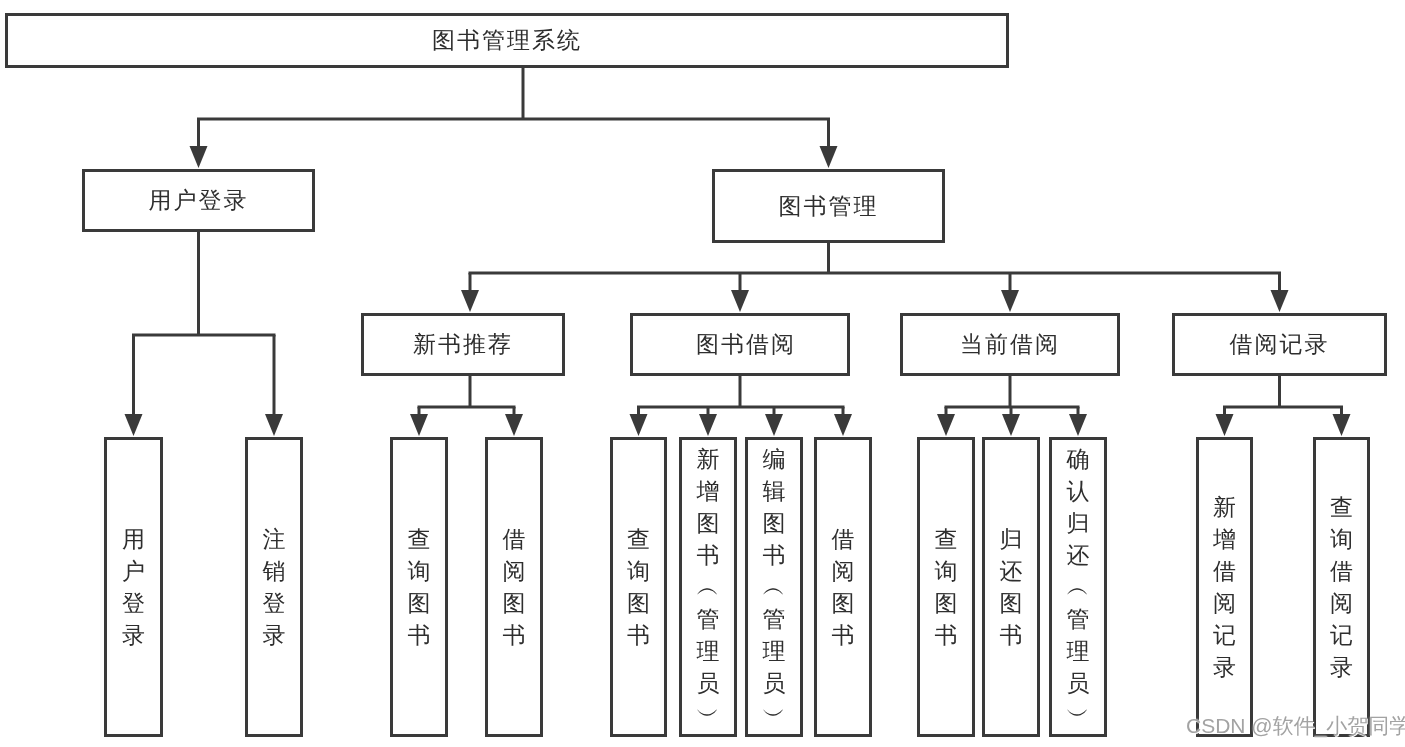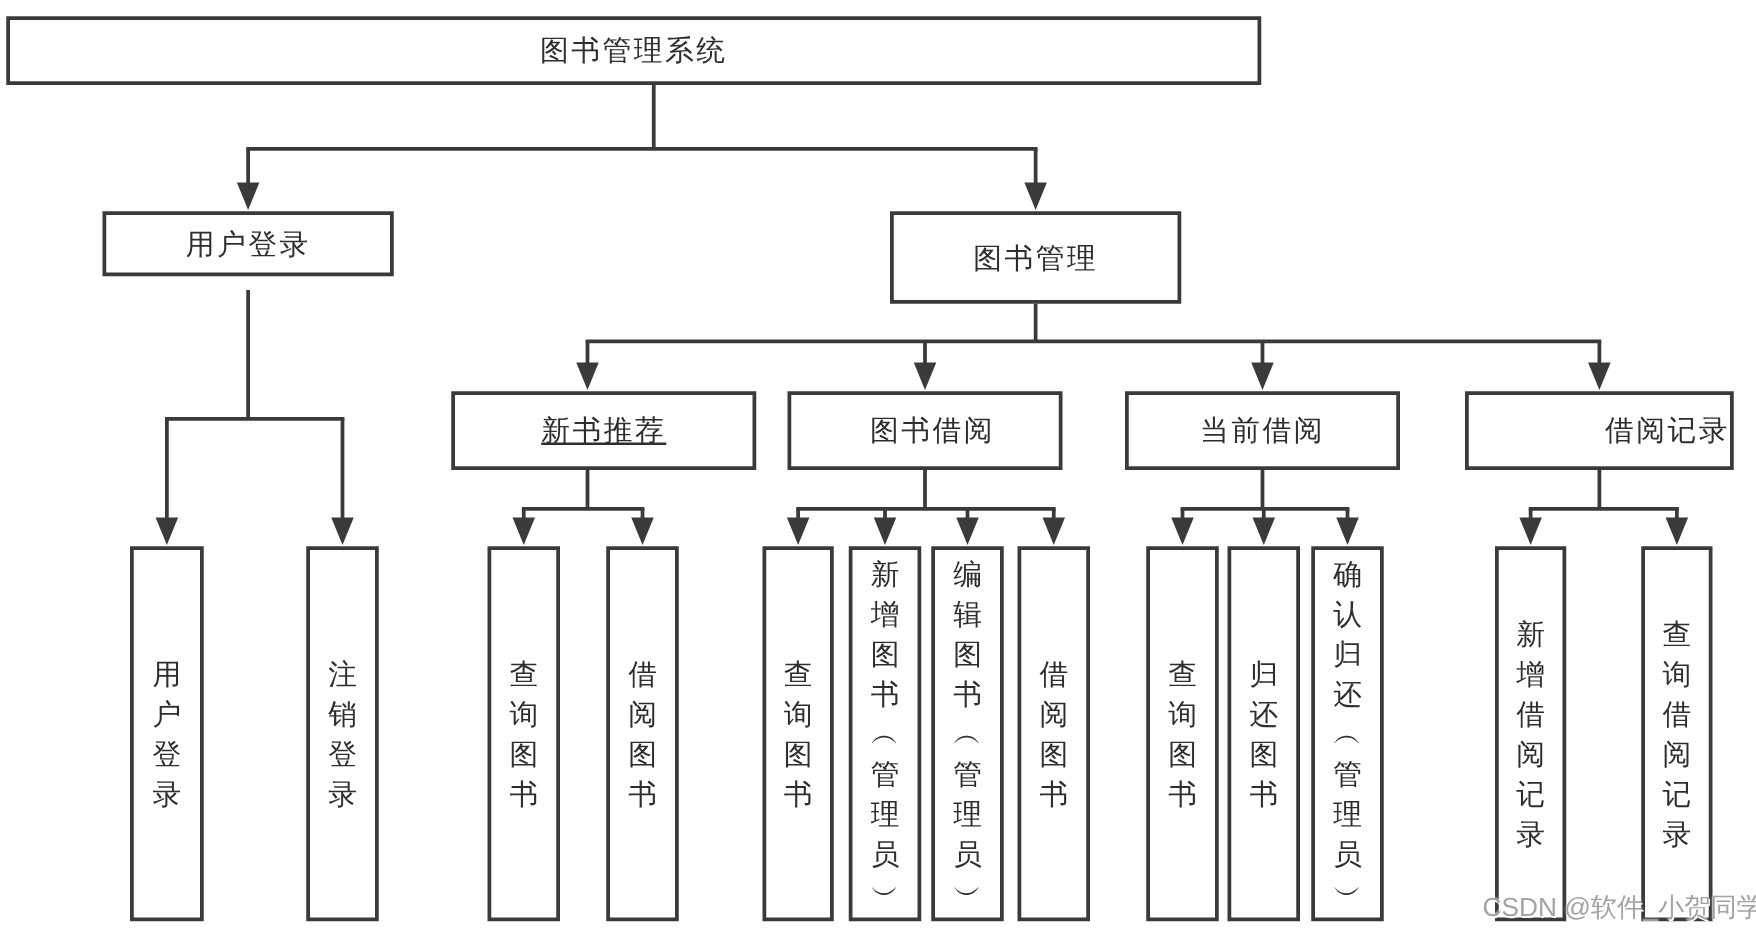--- a/index.html
+++ b/index.html
@@ -110,36 +110,36 @@
       <line x1="1223" y1="407" x2="1343" y2="407" stroke="#3a3a3a" stroke-width="3"></line>
       <line x1="1224.5" y1="407" x2="1224.5" y2="423" stroke="#3a3a3a" stroke-width="3"></line>
       <polygon points="1215.5,414 1233.5,414 1224.5,436" fill="#3a3a3a"></polygon>
       <line x1="1341.5" y1="407" x2="1341.5" y2="423" stroke="#3a3a3a" stroke-width="3"></line>
       <polygon points="1332.5,414 1350.5,414 1341.5,436" fill="#3a3a3a"></polygon>
     </svg>
   <div id="nodes">
       <div class="node horiz" style="left: 5px; top: 13px; width: 1004px; height: 55px;">
         <span class="label">图书管理系统</span>
       </div>
-      <div class="node horiz" style="left: 82px; top: 169px; width: 233px; height: 52px;">
+      <div class="node horiz" style="left: 82px; top: 169px; width: 233px; height: 63px;">
         <span class="label">用户登录</span>
       </div>
       <div class="node horiz" style="left: 712px; top: 169px; width: 233px; height: 74px;">
         <span class="label">图书管理</span>
       </div>
-      <div class="node horiz" style="left: 361px; top: 313px; width: 244px; height: 63px; text-decoration: underline;">
+      <div class="node horiz" style="left: 361px; top: 313px; width: 204px; height: 63px;">
         <span class="label">新书推荐</span>
       </div>
       <div class="node horiz" style="left: 630px; top: 313px; width: 220px; height: 63px; padding-left: 12px;">
         <span class="label">图书借阅</span>
       </div>
       <div class="node horiz" style="left: 900px; top: 313px; width: 220px; height: 63px;">
         <span class="label">当前借阅</span>
       </div>
-      <div class="node horiz" style="left: 1172px; top: 313px; width: 215px; height: 63px; justify-content: flex-end;">
+      <div class="node horiz" style="left: 1172px; top: 313px; width: 215px; height: 63px;">
         <span class="label">借阅记录</span>
       </div>
       <div class="node vert" style="left: 104px; top: 437px; width: 59px; height: 300px;">
         <span class="label">用
 户
 登
 录</span>
       </div>
       <div class="node vert" style="left: 245px; top: 437px; width: 58px; height: 300px;">
         <span class="label">注

